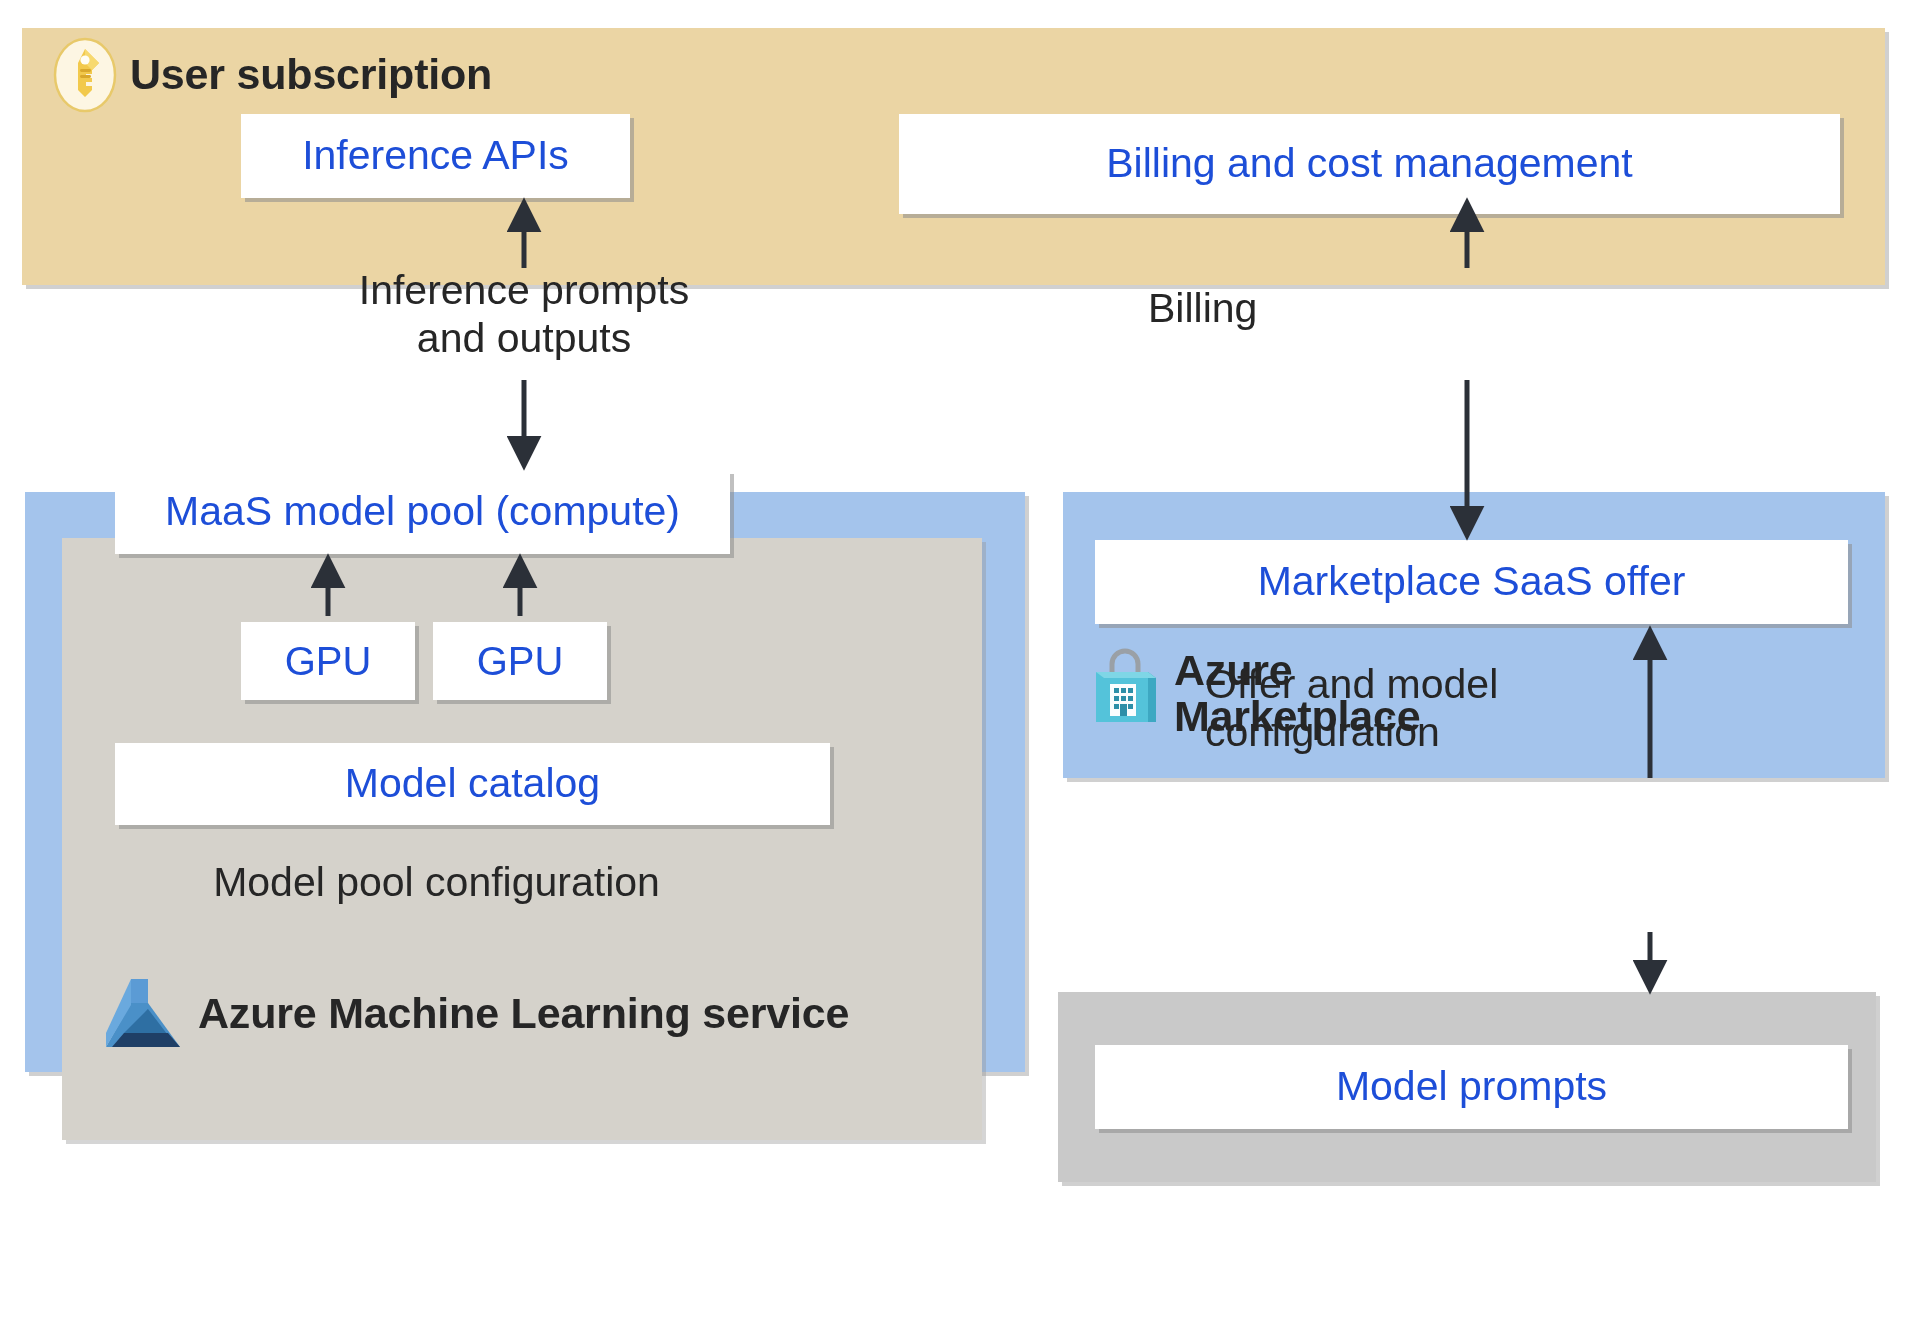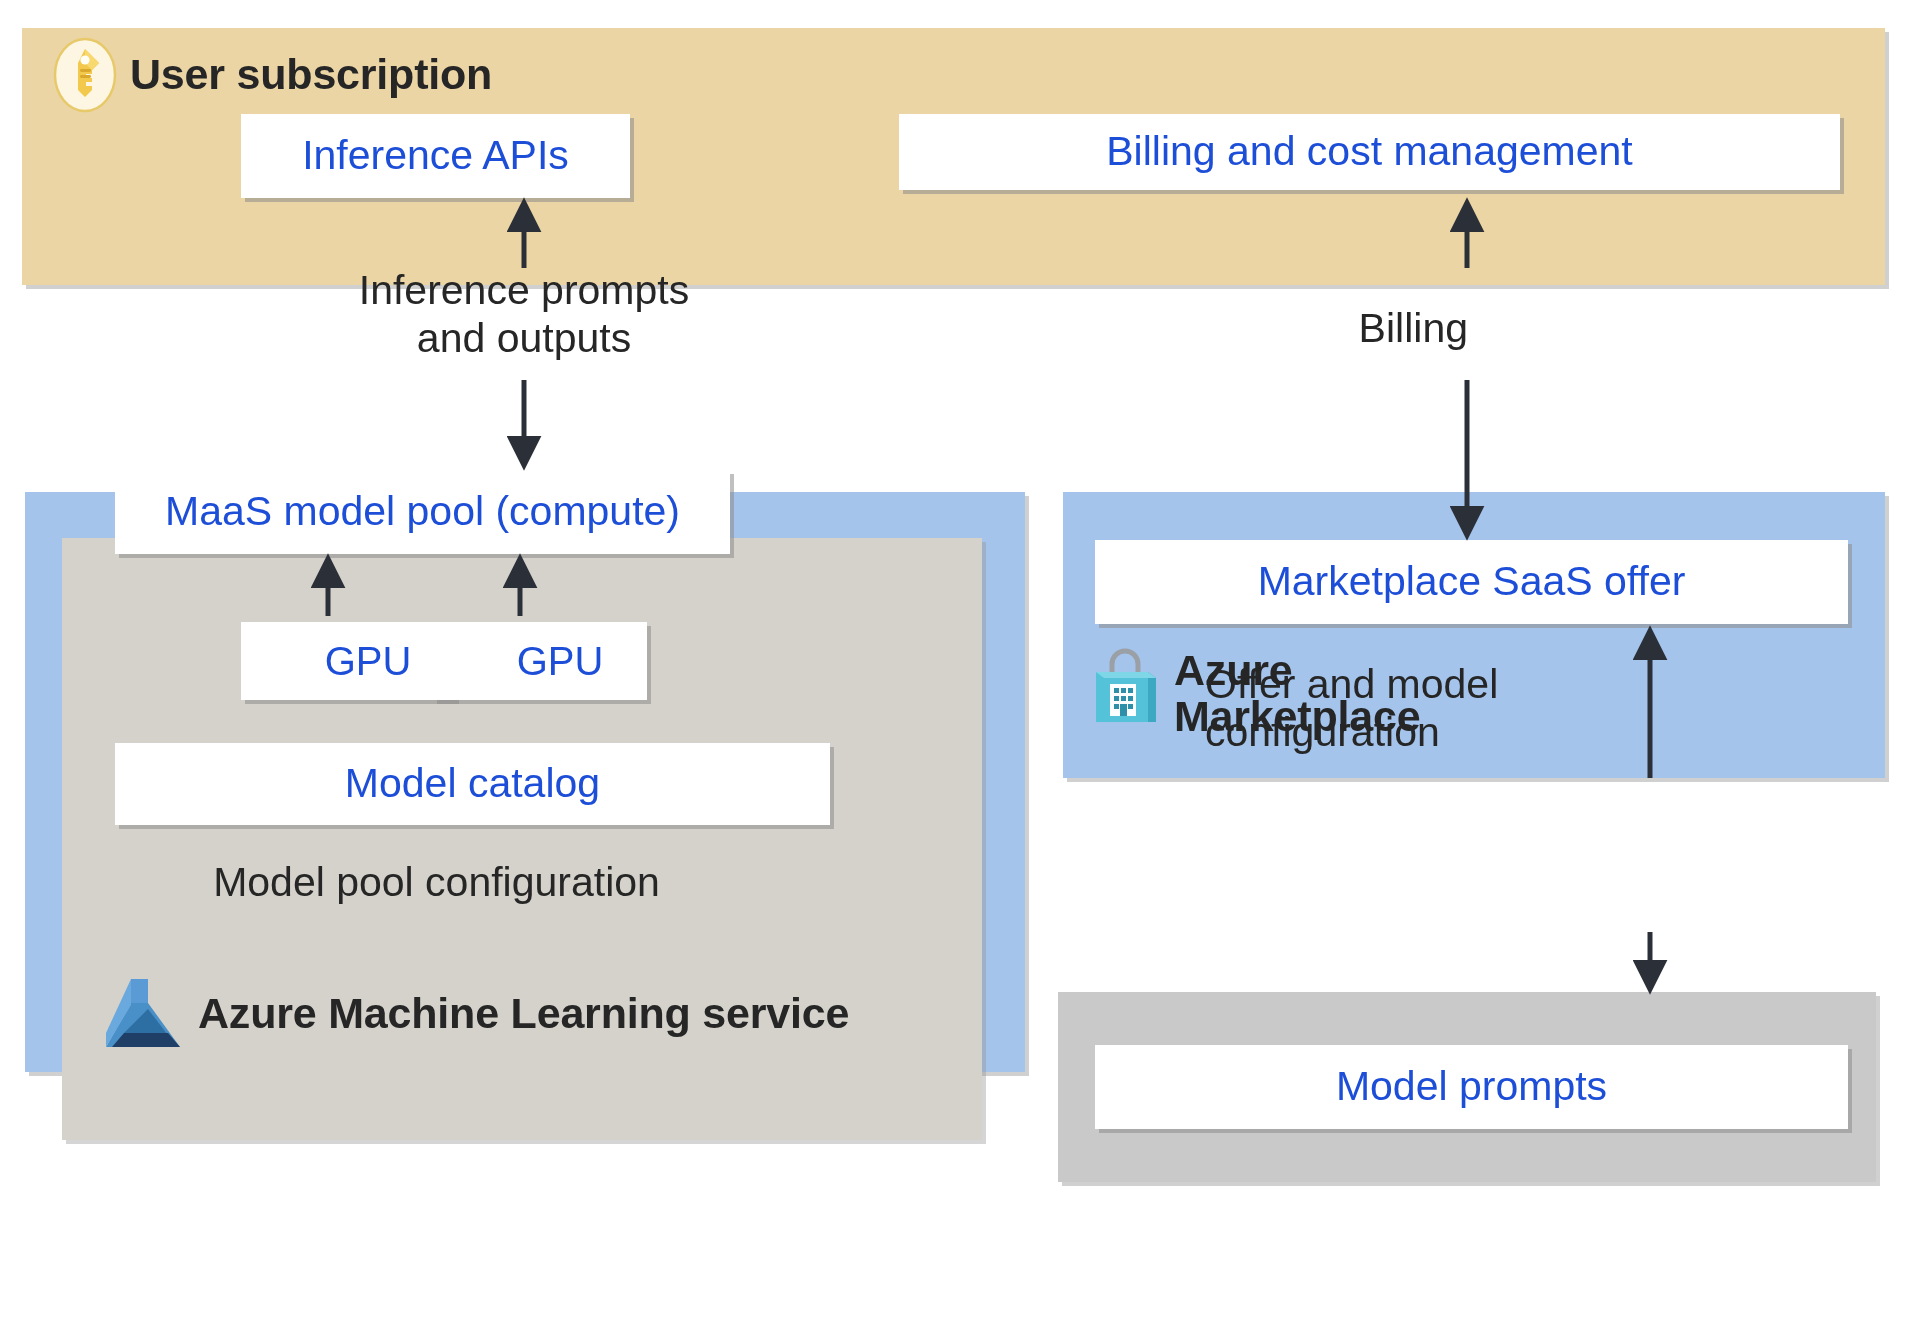--- a/index.html
+++ b/index.html
@@ -34,21 +34,21 @@
   }
 
   
   .node{
     position:absolute;background:#ffffff;
     display:flex;align-items:center;justify-content:center;
     color:#1d4ed8;font-size:41px;font-weight:400;
     line-height:1.15;text-align:center;
     box-shadow:4px 4px 0 0 rgba(140,140,140,.55);
   }
-  .node.small{font-size:40px;padding-left:40px;}
+  .node.small{font-size:40px;}
 
   
   .sec-head{
     position:absolute;display:flex;align-items:center;gap:12px;
     font-weight:bold;color:#262626;
   }
   .sec-head .txt{font-size:43px;line-height:1.06;letter-spacing:-0.2px;}
   .sec-head.two-line .txt{font-size:43px;}
 
   
@@ -83,21 +83,21 @@
         <rect x="28" y="39" width="11" height="3" rx="1.4" fill="#D9A82C"></rect>
       </svg>
     </span>
     <span class="txt">User subscription</span>
   </div>
 
   <div class="node" style="left:241px;top:114px;width:389px;height:84px;">
     <span>Inference APIs</span>
   </div>
 
-  <div class="node" style="left:899px;top:114px;width:941px;height:76px;">
+  <div class="node" style="left:899px;top:114px;width:941px;height:100px;">
     <span>Billing and cost management</span>
   </div>
 
   <div class="band-aml"></div>
 
   <div class="gray-pool"></div>
 
   <div class="node" style="left:115px;top:470px;width:615px;height:84px;">
     <span>MaaS model pool (compute)</span>
   </div>
@@ -185,17 +185,17 @@
 
     <line x1="1467" y1="380" x2="1467" y2="532" stroke="#2B3038" stroke-width="5" marker-end="url(#ahead)"></line>
 
     <line x1="1650" y1="778" x2="1650" y2="634" stroke="#2B3038" stroke-width="5" marker-end="url(#ahead)"></line>
 
     <line x1="1650" y1="932" x2="1650" y2="986" stroke="#2B3038" stroke-width="5" marker-end="url(#ahead)"></line>
   </svg>
 
   <div class="conn-label" style="left:254px;top:266px;width:540px;"><span>Inference prompts</span><br><span>and outputs</span></div>
 
-  <div class="conn-label left-al" style="left:1148px;top:304px;width:320px;text-align:right;">Billing</div>
+  <div class="conn-label left-al" style="left:1148px;top:284px;width:320px;text-align:left;">Billing</div>
 
   <div class="conn-label" style="left:1190px;top:660px;width:920px;text-align:left;left:1205px;top:660px;width:560px;"><span>Offer and model</span><br><span>configuration</span></div>
 
 </div>
 
 </body></html>

